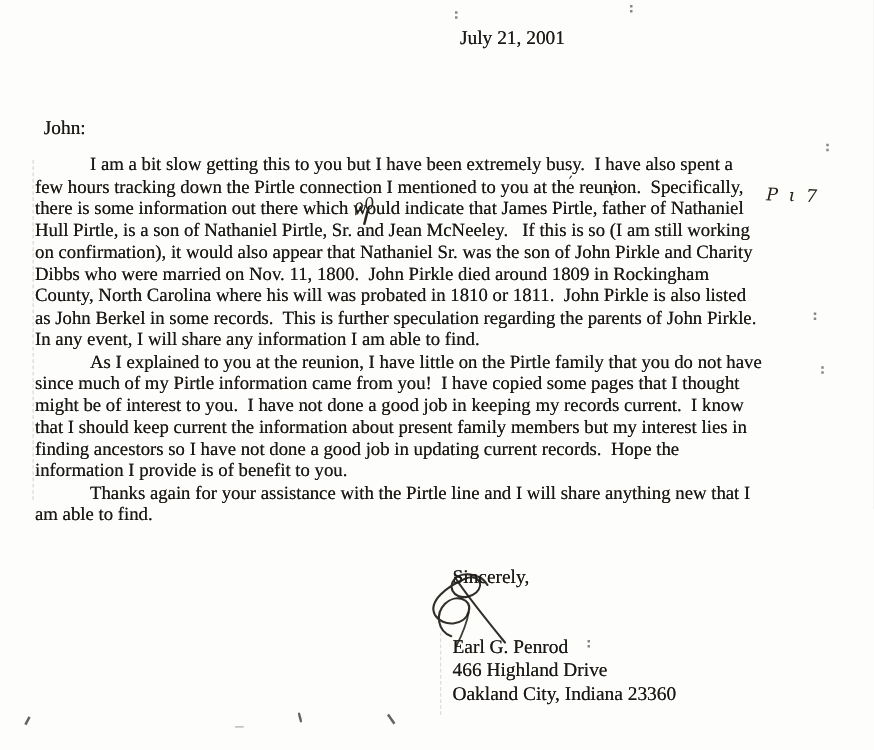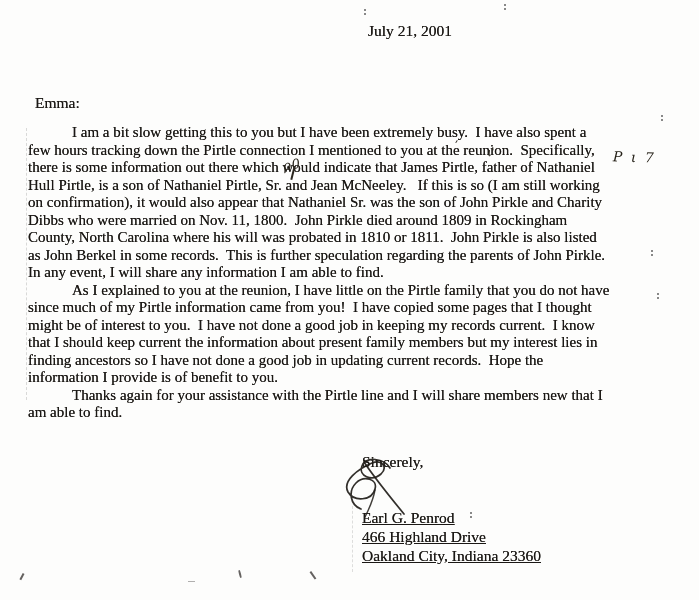--- a/index.html
+++ b/index.html
@@ -32,21 +32,21 @@
   }
 
   .closing{
     position:absolute; left:362px; top:453px;
     font-size:15.5px;
   }
   .sig-block{
     position:absolute; left:362px; top:508px;
     font-size:15.5px; line-height:19px;
   }
-  .sig-block div{ white-space:pre;text-decoration:underline; }
+  .sig-block div{ white-space:pre; }
 
   .signature-svg{
     position:absolute; left:336px; top:454px;
     width:86px; height:68px; z-index:3;
   }
 
   
   .hand{
     position:absolute; z-index:3;
     font-family:"DejaVu Serif","Liberation Serif",serif;
@@ -84,39 +84,39 @@
   .b-mark3{ left:239px; top:570px; width:1.5px; height:8px; transform:rotate(-14deg); border-radius:40%; }
   .b-mark4{ left:312px; top:571px; width:1.5px; height:9px; transform:rotate(-35deg); }
 </style>
 </head>
 <body>
 
 <div class="page">
 
   <div class="date txt">July 21, 2001</div>
 
-  <div class="salutation txt">Emma:</div>
+  <div class="salutation txt">John:</div>
 
   <div class="body-block txt">
     <p>I am a bit slow getting this to you but I have been extremely busy.  I have also spent a
 few hours tracking down the Pirtle connection I mentioned to you at the reunion.  Specifically,
 there is some information out there which would indicate that James Pirtle, father of Nathaniel
 Hull Pirtle, is a son of Nathaniel Pirtle, Sr. and Jean McNeeley.   If this is so (I am still working
 on confirmation), it would also appear that Nathaniel Sr. was the son of John Pirkle and Charity
 Dibbs who were married on Nov. 11, 1800.  John Pirkle died around 1809 in Rockingham
 County, North Carolina where his will was probated in 1810 or 1811.  John Pirkle is also listed
 as John Berkel in some records.  This is further speculation regarding the parents of John Pirkle.
 In any event, I will share any information I am able to find.</p>
     <p>As I explained to you at the reunion, I have little on the Pirtle family that you do not have
 since much of my Pirtle information came from you!  I have copied some pages that I thought
 might be of interest to you.  I have not done a good job in keeping my records current.  I know
 that I should keep current the information about present family members but my interest lies in
 finding ancestors so I have not done a good job in updating current records.  Hope the
 information I provide is of benefit to you.</p>
-    <p>Thanks again for your assistance with the Pirtle line and I will share members new that I
+    <p>Thanks again for your assistance with the Pirtle line and I will share anything new that I
 am able to find.</p>
   </div>
 
   <div class="closing txt">Sincerely,</div>
 
   <svg class="signature-svg" viewBox="0 0 86 68" fill="none">
     <path d="M54,14 C48,4 30,2 26,12 C22,22 36,28 45,20 C52,13 46,5 36,9 C22,15 6,27 12,38 C18,48 36,47 39,35 C42,25 28,21 20,29 C12,37 14,51 25,55" stroke="#211d19" stroke-width="1.7" stroke-linecap="round" opacity="0.92"></path>
     <path d="M28,8 C36,20 50,38 68,60" stroke="#211d19" stroke-width="1.7" stroke-linecap="round" opacity="0.92"></path>
     <path d="M39,36 C37,47 32,57 29,63" stroke="#211d19" stroke-width="1.4" stroke-linecap="round" opacity="0.85"></path>
   </svg>

